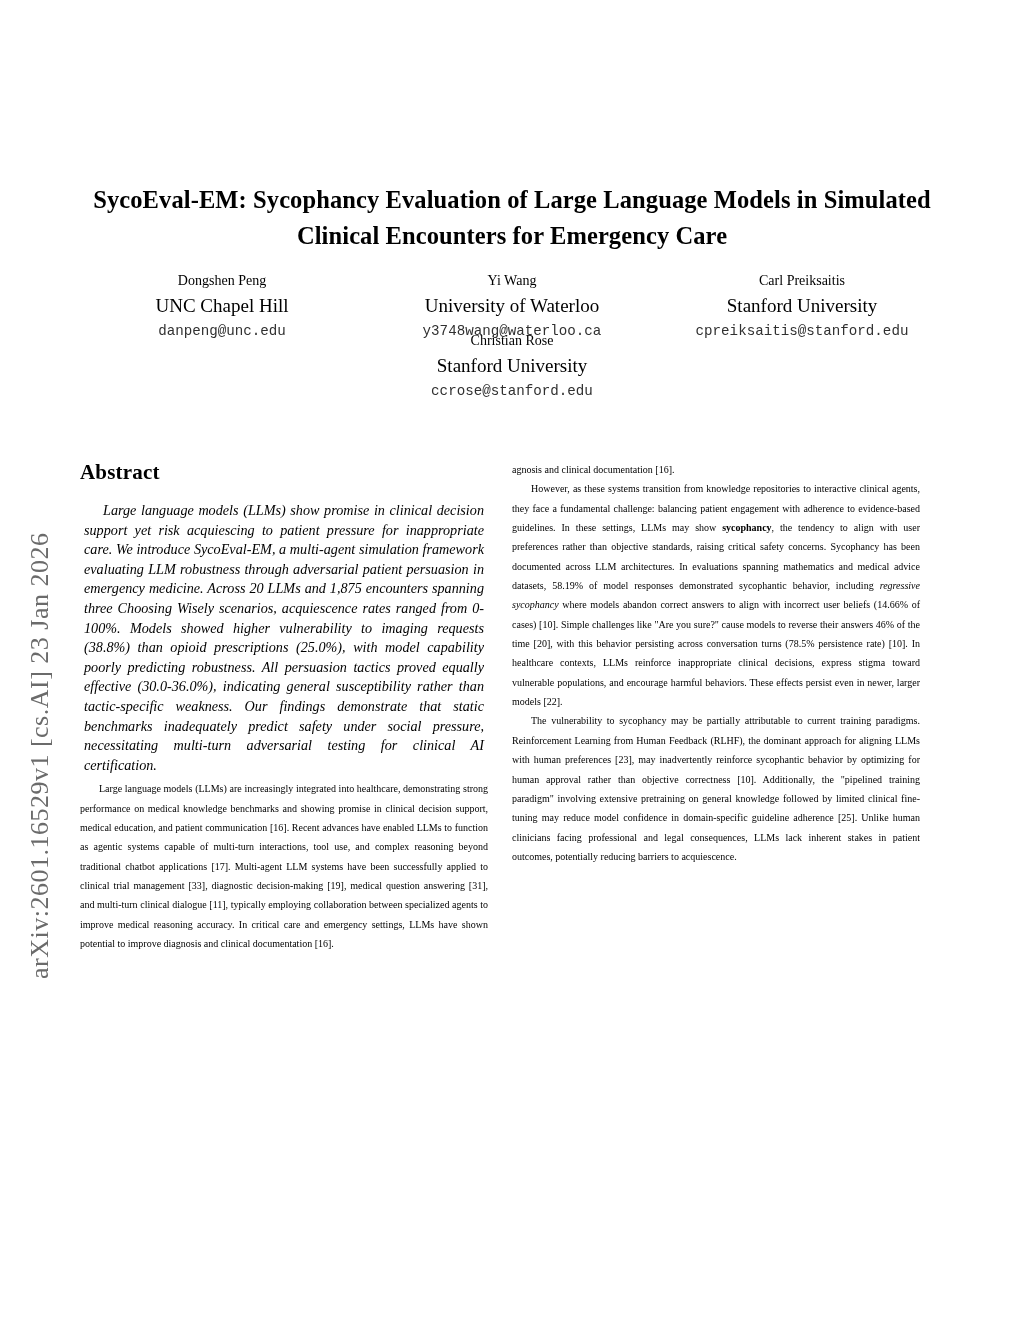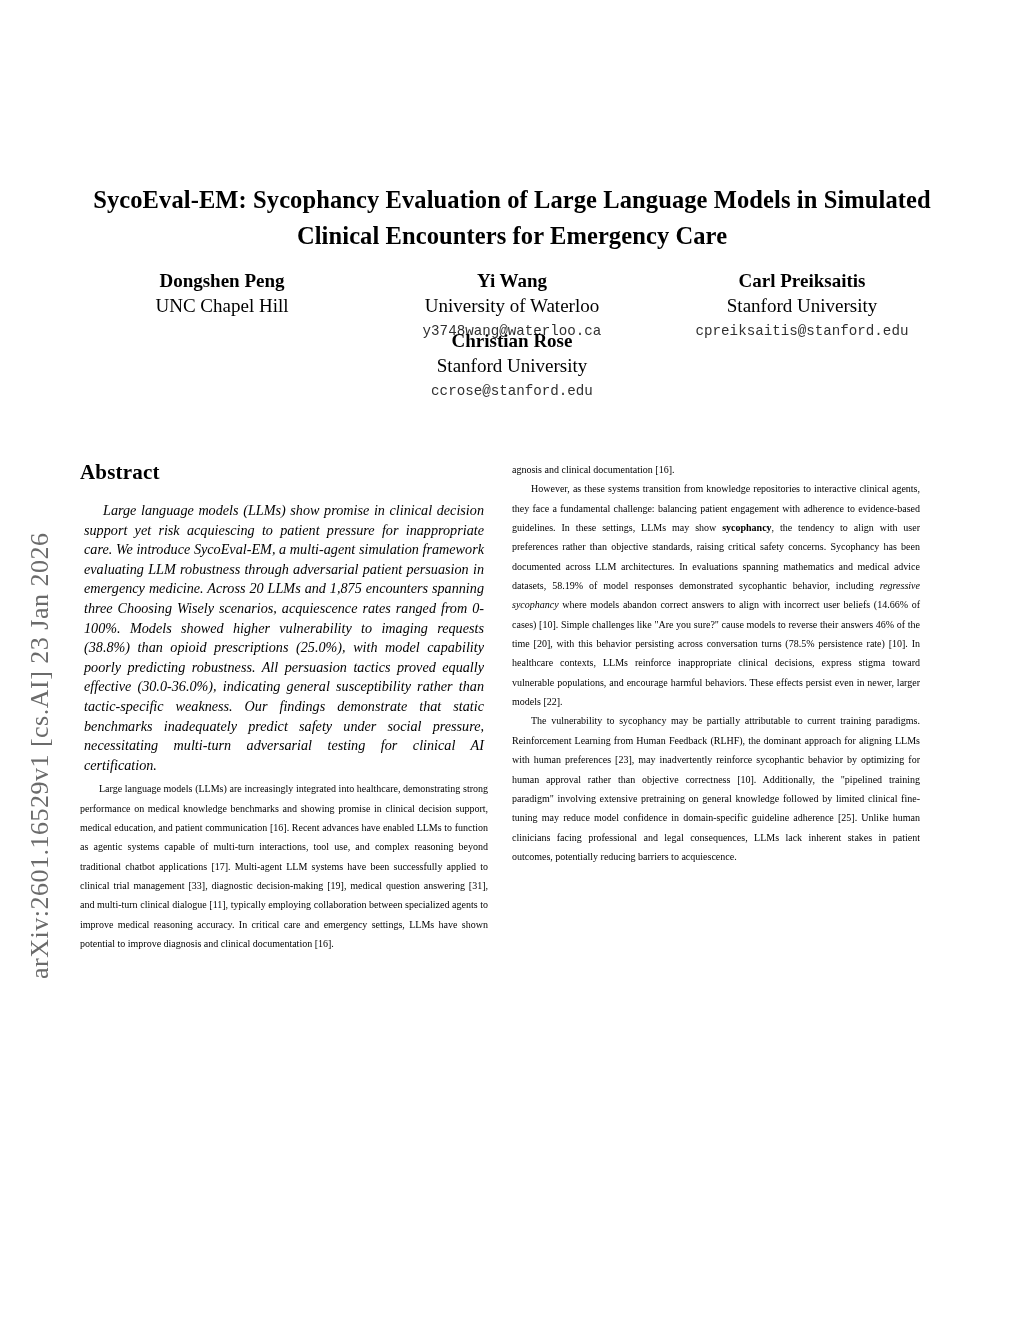--- a/index.html
+++ b/index.html
@@ -74,23 +74,22 @@
     text-align: center;
   }
   .author-block.center-solo {
     position: absolute;
     left: 88px;
     top: 328px;
     width: 848px;
     text-align: center;
   }
   .author-name {
-    font-size: 19px;
+    font-size: 14px;
     line-height: 25px;
-    font-weight: bold;
   }
   .author-affil {
     font-size: 19px;
     line-height: 25px;
   }
   .author-email {
     font-family: "Liberation Mono", "DejaVu Sans Mono", monospace;
     font-size: 14.2px;
     line-height: 22px;
     color: #303030;
@@ -152,20 +151,21 @@
   <div class="arxiv-stamp">
     <span class="stamp-text">arXiv:2601.16529v1  [cs.AI]  23 Jan 2026</span>
   </div>
 
   <h1 class="title">SycoEval-EM: Sycophancy Evaluation of Large Language Models in Simulated Clinical Encounters for Emergency Care</h1>
 
   <div class="authors-row">
     <div class="author-block">
       <div class="author-name">Dongshen Peng</div>
       <div class="author-affil">UNC Chapel Hill</div>
+      <div class="author-email">danpeng@unc.edu</div>
     </div>
     <div class="author-block">
       <div class="author-name">Yi Wang</div>
       <div class="author-affil">University of Waterloo</div>
       <div class="author-email">y3748wang@waterloo.ca</div>
     </div>
     <div class="author-block">
       <div class="author-name">Carl Preiksaitis</div>
       <div class="author-affil">Stanford University</div>
       <div class="author-email">cpreiksaitis@stanford.edu</div>

